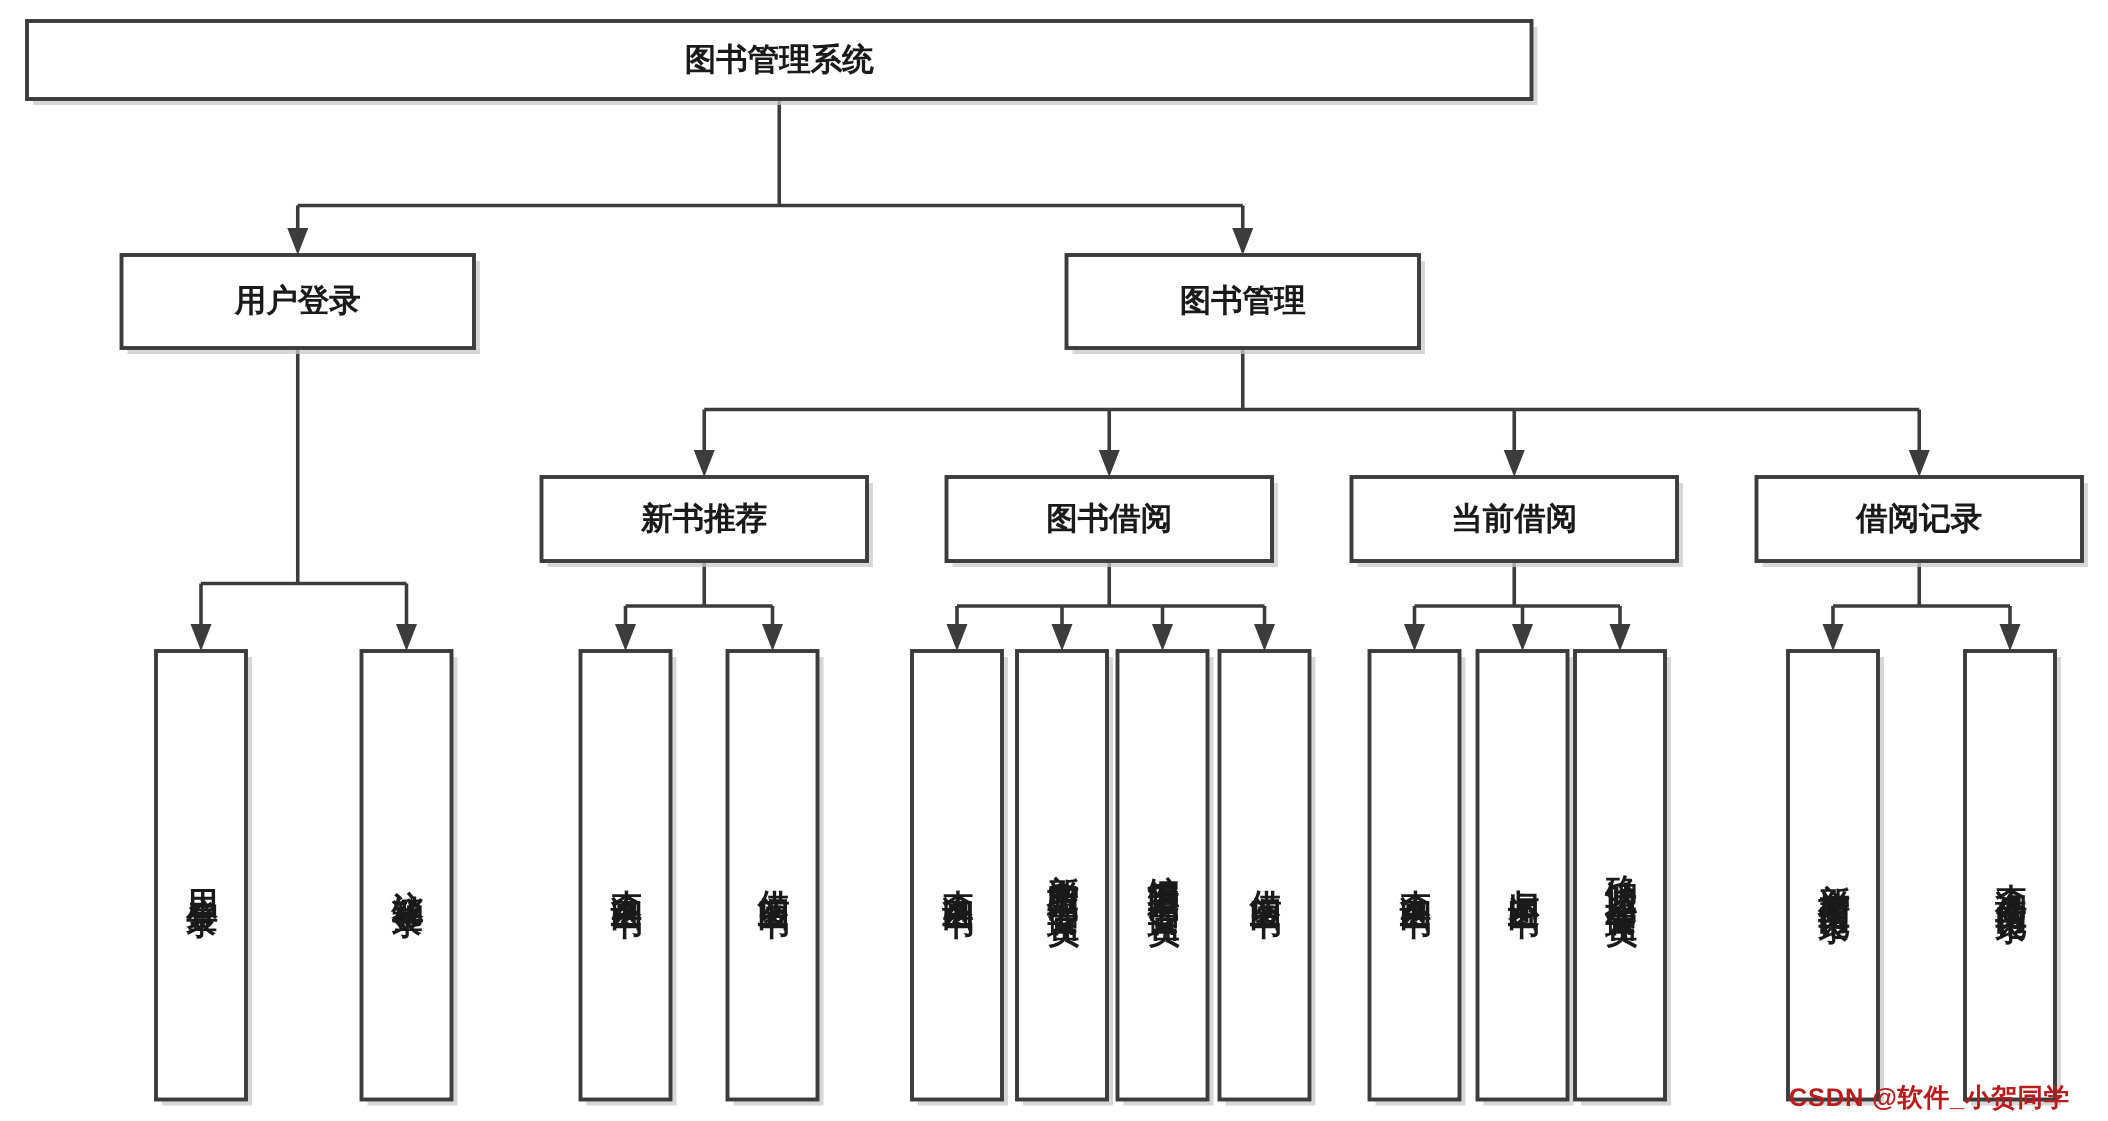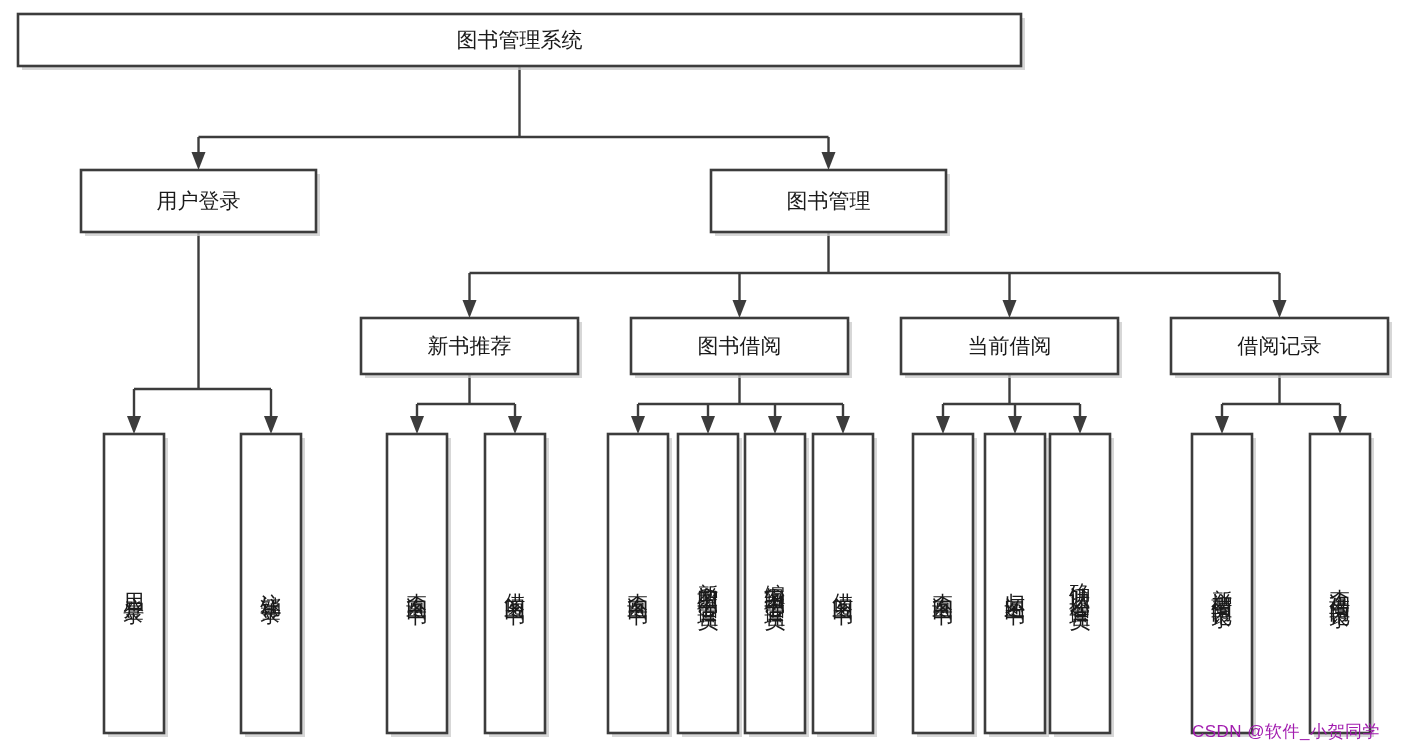--- a/index.html
+++ b/index.html
@@ -1,21 +1,21 @@
 <!DOCTYPE html>
 <html><head>
 <meta charset="utf-8">
 <style>
   html,body{margin:0;padding:0;background:#ffffff;}
   body{
     width:1405px;height:747px;overflow:hidden;
     font-family:"Liberation Sans","DejaVu Sans",sans-serif;
     color:#000000;
   }
-  #stage{position:relative;width:1386px;height:747px;background:#ffffff;}
+  #stage{position:relative;width:1386px;height:747px;background:#ffffff;font-weight:bold;}
   svg#diagram{position:absolute;left:0;top:0;width:1405px;height:747px;display:block;}
 
   .node-rect{
     fill:#ffffff;
     stroke:#3c3c3c;
     stroke-width:2.6;
   }
   .node-shadow{
     fill:#c9c9c9;
     stroke:none;
@@ -50,21 +50,21 @@
     color:#1a1a1a;
     pointer-events:none;
     white-space:nowrap;
   }
   .watermark{
     position:absolute;
     right:6px;
     bottom:4px;
     font-family:"Liberation Sans","DejaVu Sans",sans-serif;
     font-size:17px;
-    color:#a21caf;
+    color:#b91c1c;
     letter-spacing:.5px;
     white-space:nowrap;
   }
 </style>
 </head>
 <body>
 
 <div id="stage">
 
   <svg id="diagram" viewBox="0 0 1405 747">

